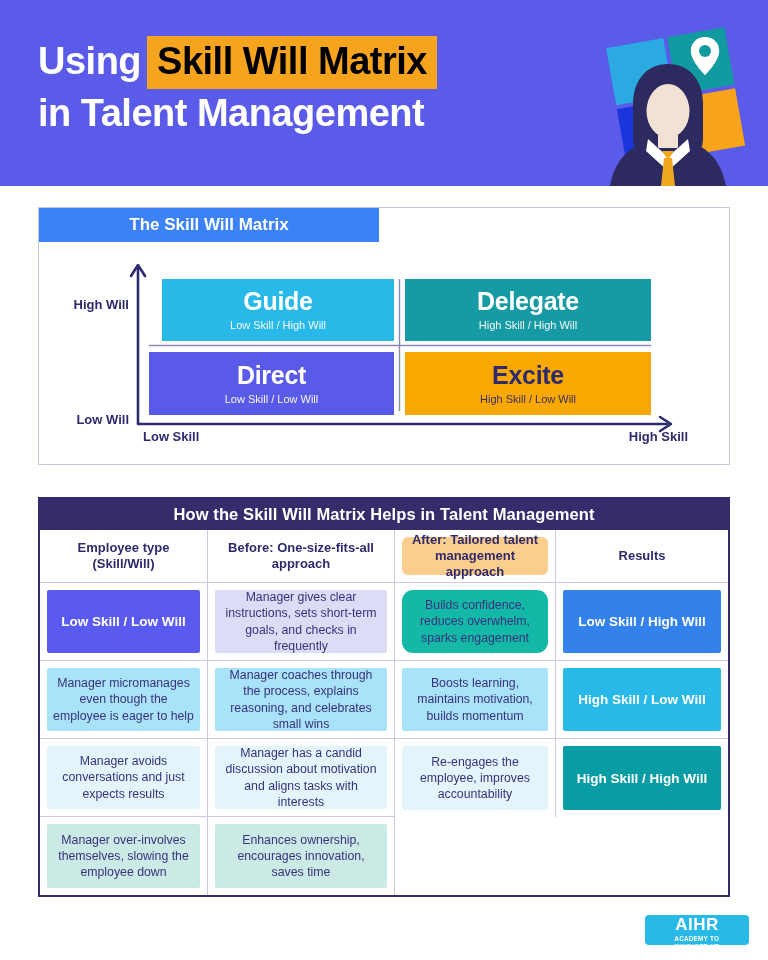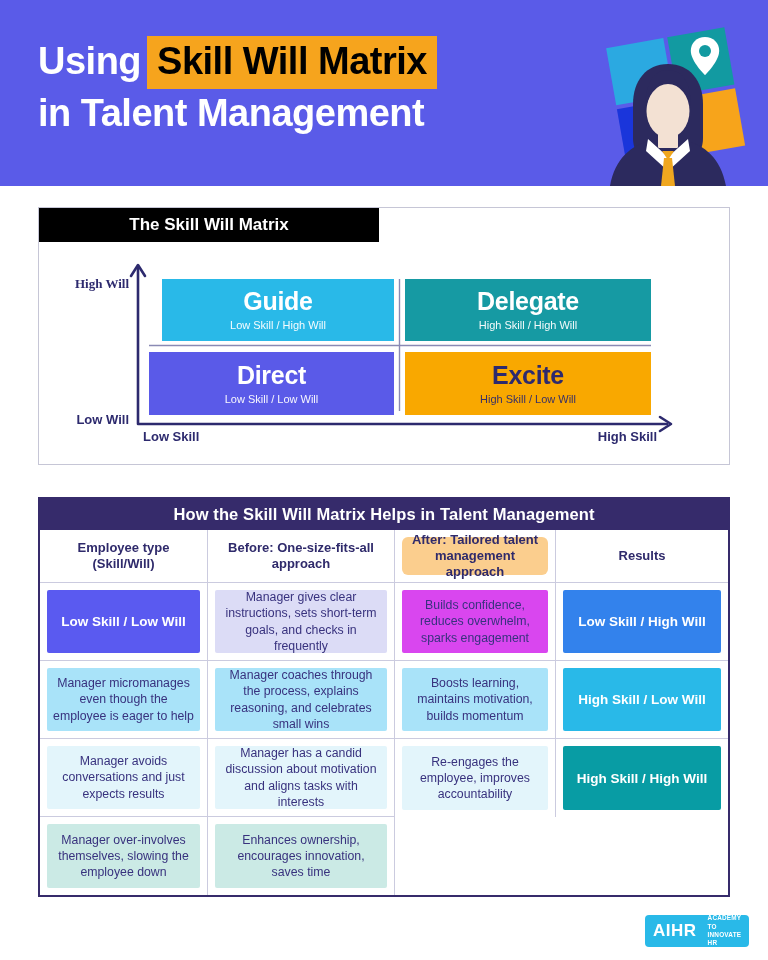--- a/index.html
+++ b/index.html
@@ -34,24 +34,24 @@
   }
   .matrix-head {
     position:absolute; left:0; top:0; width:340px; height:34px;
     display:flex; align-items:center; justify-content:center;
     color:#ffffff; font-weight:700; font-size:17px;
   }
   .axes-svg { position:absolute; left:0; top:0; }
   .axis-label {
     position:absolute; color:#2d2a6e; font-weight:700; font-size:13px;
   }
-  .lbl-high-will { left:26px; top:68px; width:64px; text-align:right;font-family:Liberation Serif, serif; }
+  .lbl-high-will { left:26px; top:89px; width:64px; text-align:right; }
   .lbl-low-will  { left:26px; top:204px; width:64px; text-align:right; }
   .lbl-low-skill { left:104px; top:221px; }
-  .lbl-high-skill{ left:538px; top:221px; width:80px; text-align:right; }
+  .lbl-high-skill{ left:569px; top:221px; width:80px; text-align:right; }
   .quad-grid {
     position:absolute; left:110px; top:71px; width:502px;
     display:grid; grid-template-columns:245px 246px;
     grid-template-rows:62px 63px; column-gap:11px; row-gap:11px;
   }
   .quad {
     display:flex; flex-direction:column; align-items:center; justify-content:center;
     text-align:center;
   }
   .quad-title { font-size:25px; font-weight:800; line-height:1; letter-spacing:-0.3px; }
@@ -82,21 +82,21 @@
     justify-content:center; text-align:center; border-radius:2px;
   }
   .th .inner { color:#2f2a6b; font-weight:700; font-size:13px; line-height:1.25; }
   .th .inner.hl { border-radius:6px; padding:4px 8px; }
   .row-label { color:#ffffff; font-weight:700; font-size:13.5px; }
   .td-text { color:#38327e; font-size:12.3px; line-height:1.32; padding:2px 6px; }
 
   
   .logo {
     position:absolute; left:645px; top:915px; width:104px; height:30px;
-    border-radius:4px; display:flex; align-items:center; padding:16px 8px;
+    border-radius:4px; display:flex; align-items:center; padding:0 8px;flex-direction:column;
   }
   .logo-name { color:#fff; font-weight:800; font-size:17px; letter-spacing:0.5px; }
   .logo-divider { width:2px; height:18px; background:#ffffff; margin:0 5px 0 6px; opacity:.95; }
   .logo-tagline { color:#fff; font-weight:700; font-size:6.4px; line-height:1.3; letter-spacing:0.2px; }
 </style>
 </head>
 <body>
 
 <div class="header" style="background-color: rgb(90, 91, 232);">
   <div class="title-block">
@@ -122,21 +122,21 @@
       <rect x="74" y="120" width="20" height="18" fill="#f3e1d3"></rect>
       <path d="M26 176 C31 148 48 135 66 131 L84 145 L102 131 C120 135 137 148 142 176 Z" fill="#2c2a5e"></path>
       <path d="M64 129 L84 147 L104 129 L106 141 L84 161 L62 141 Z" fill="#ffffff"></path>
       <path d="M78 141 L90 141 L84 150 Z" fill="#f0a71f"></path>
       <path d="M80 148 L88 148 L91 176 L77 176 Z" fill="#f0a71f"></path>
     </g>
   </svg>
 </div>
 
 <div class="matrix-card">
-  <div class="matrix-head" style="background-color: #000000;">The Skill Will Matrix</div>
+  <div class="matrix-head" style="background-color: #3b82f6;">The Skill Will Matrix</div>
 
   <svg class="axes-svg" width="690" height="256" viewBox="0 0 690 256">
     <line x1="110" y1="137.5" x2="612" y2="137.5" stroke="#8a8ab4" stroke-width="1.4"></line>
     <line x1="360.5" y1="71" x2="360.5" y2="203" stroke="#8a8ab4" stroke-width="1.4"></line>
     <g stroke="#2d2a6e" stroke-width="2.6" fill="none" stroke-linecap="round" stroke-linejoin="round">
       <path d="M99 60 L99 216 L628 216"></path>
       <path d="M92 68 L99 57 L106 68"></path>
       <path d="M621 209 L632 216 L621 223"></path>
     </g>
   </svg>
@@ -187,21 +187,21 @@
       <div class="inner">Results</div>
     </div>
 
     <div class="cell">
       <div class="inner row-label" style="background-color: rgb(90, 90, 240);">Low Skill / Low Will</div>
     </div>
     <div class="cell">
       <div class="inner td-text" style="background-color: rgb(220, 220, 246);">Manager gives clear instructions, sets short-term goals, and checks in frequently</div>
     </div>
     <div class="cell">
-      <div class="inner td-text" style="background-color: #d946ef;">Builds confidence, reduces overwhelm, sparks engagement</div>
+      <div class="inner td-text" style="background-color: #14b8a6; border-radius: 11px;">Builds confidence, reduces overwhelm, sparks engagement</div>
     </div>
 
     <div class="cell">
       <div class="inner row-label" style="background-color: rgb(51, 130, 236);">Low Skill / High Will</div>
     </div>
     <div class="cell">
       <div class="inner td-text" style="background-color: rgb(169, 227, 249);">Manager micromanages even though the employee is eager to help</div>
     </div>
     <div class="cell">
       <div class="inner td-text" style="background-color: rgb(169, 227, 249);">Manager coaches through the process, explains reasoning, and celebrates small wins</div>

